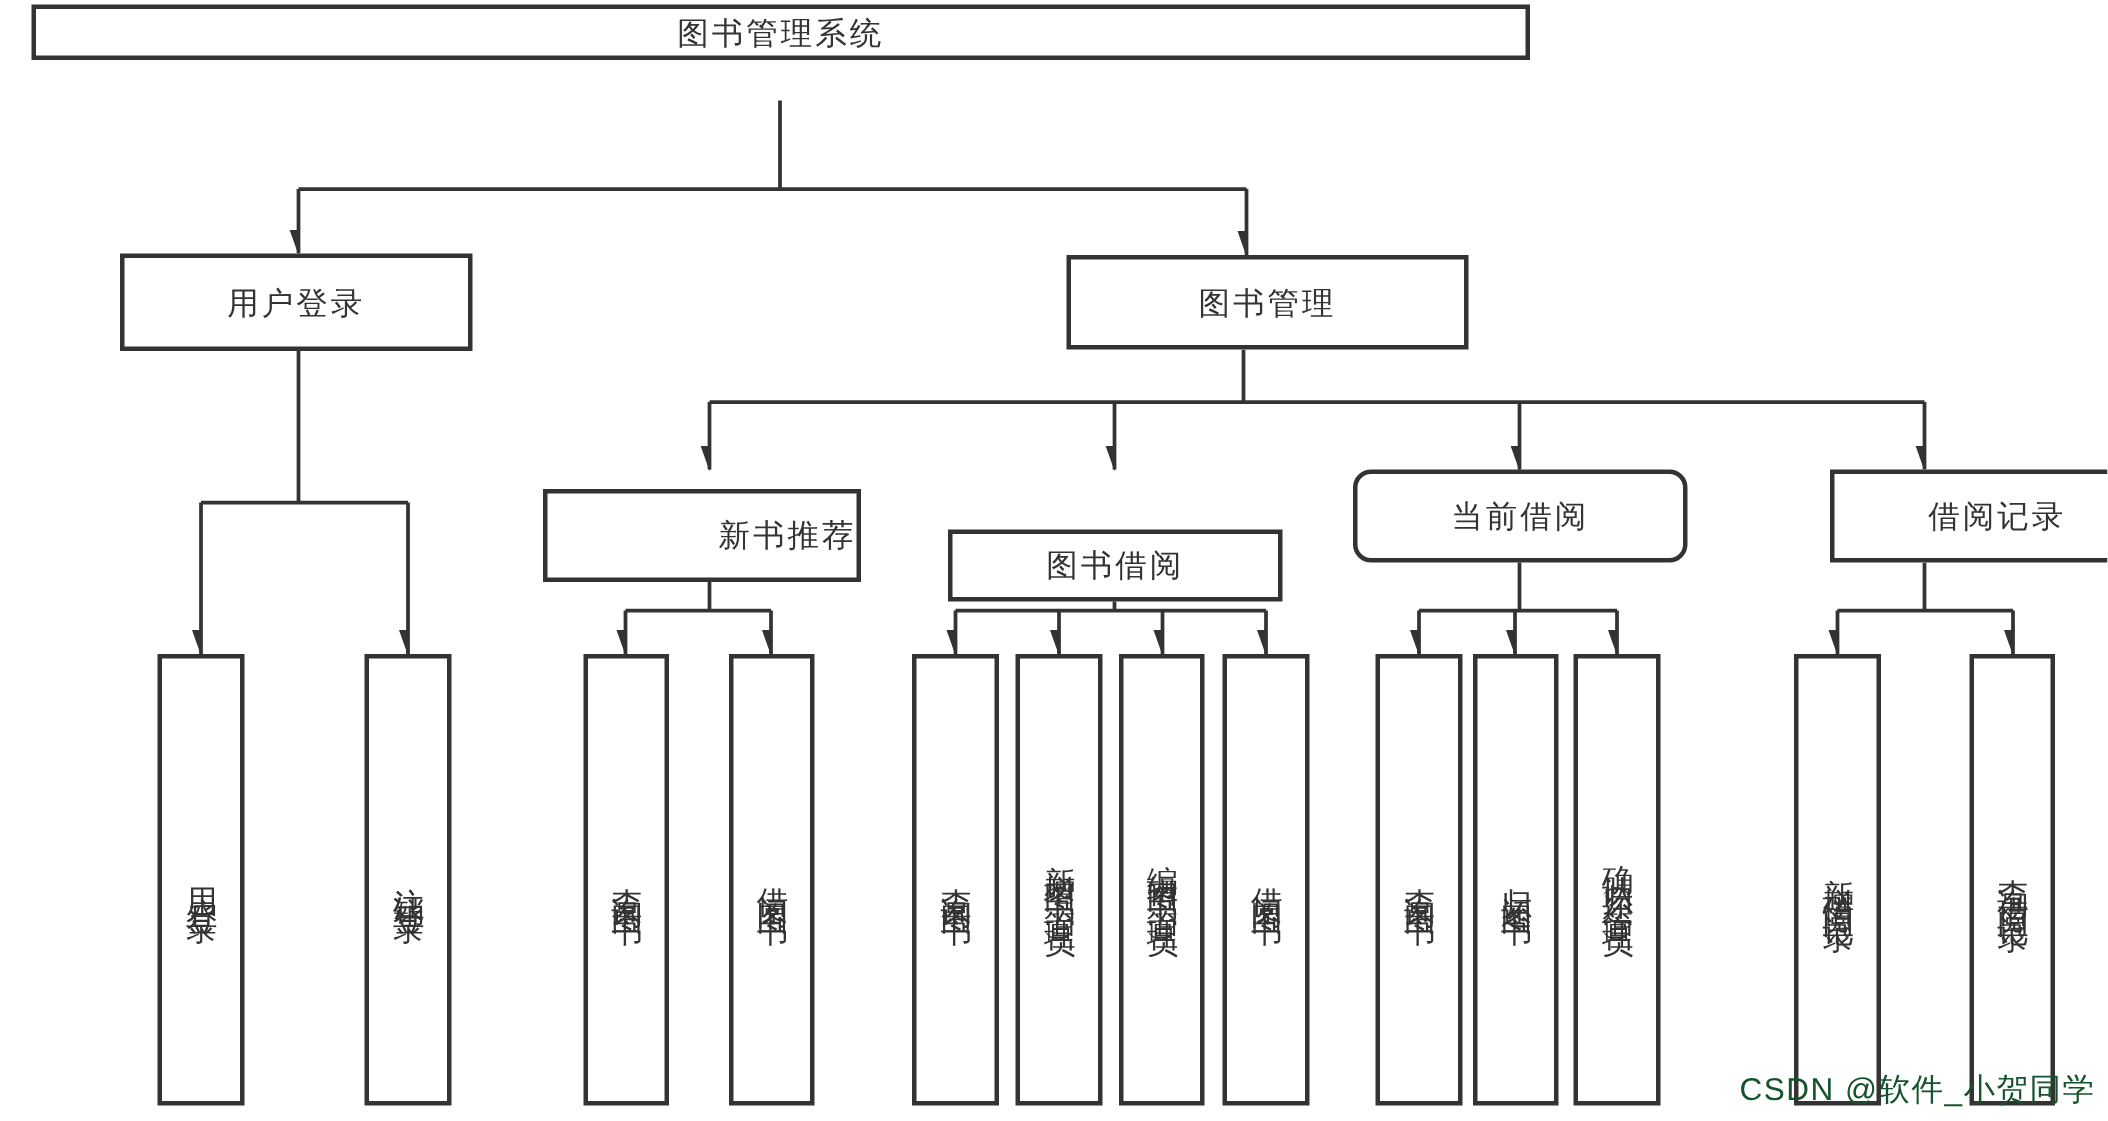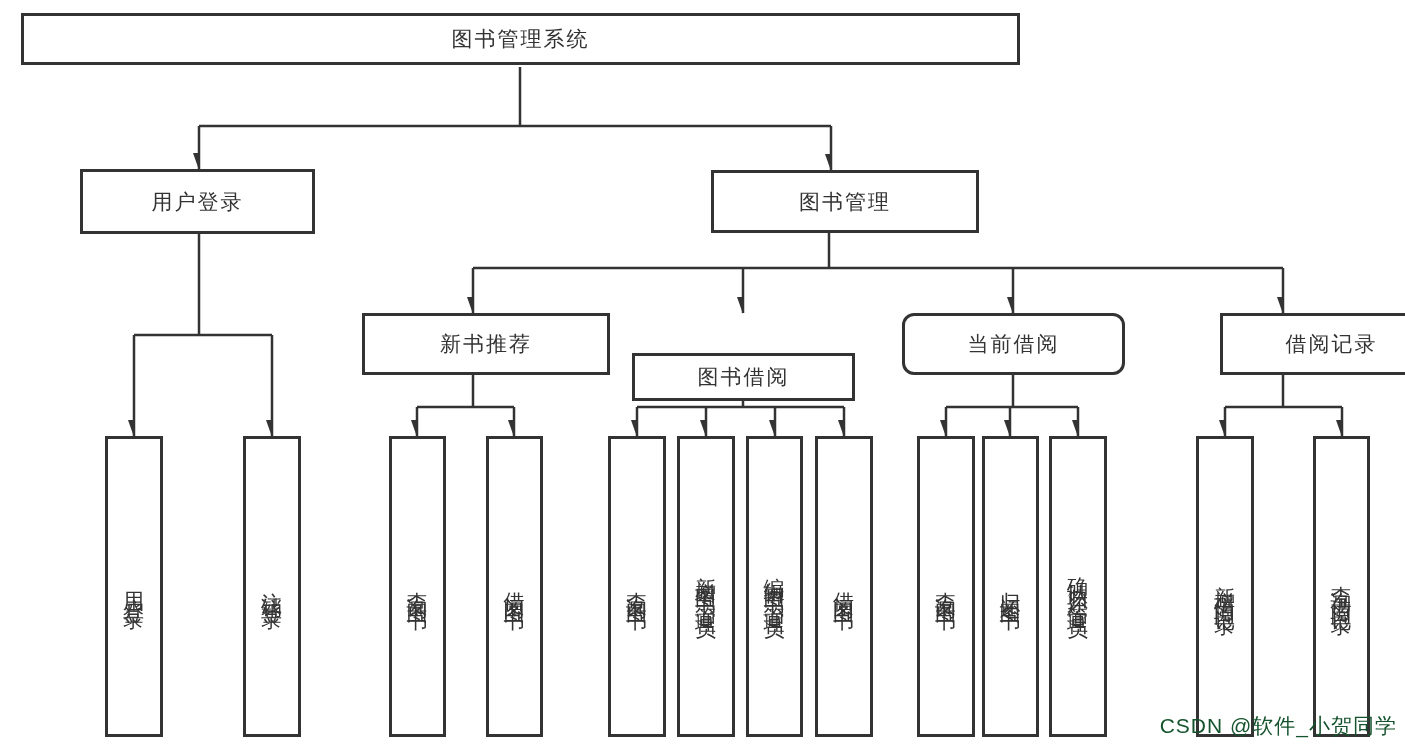--- a/index.html
+++ b/index.html
@@ -103,32 +103,32 @@
       <line x1="1010" y1="407" x2="1010" y2="436" marker-end="url(#arrow)"></line>
       <line x1="1078" y1="407" x2="1078" y2="436" marker-end="url(#arrow)"></line>
 
       <path d="M1283 375 V407"></path>
       <path d="M1225 407 H1342"></path>
       <line x1="1225" y1="407" x2="1225" y2="436" marker-end="url(#arrow)"></line>
       <line x1="1342" y1="407" x2="1342" y2="436" marker-end="url(#arrow)"></line>
     </g>
   </svg>
 
-  <div class="node" style="left:21px; top:13px; width:999px; height:52px;">
+  <div class="node" style="left:21px; top:3px; width:999px; height:37px;">
     <span class="h-label">图书管理系统</span>
   </div>
 
   <div class="node" style="left:80px; top:169px; width:235px; height:65px;">
     <span class="h-label">用户登录</span>
   </div>
   <div class="node" style="left:711px; top:170px; width:268px; height:63px;">
     <span class="h-label">图书管理</span>
   </div>
 
-  <div class="node" style="left:362px; top:313px; width:248px; height:62px;">
+  <div class="node" style="left:362px; top:326px; width:212px; height:62px;justify-content:flex-end;">
     <span class="h-label">新书推荐</span>
   </div>
   <div class="node" style="left:632px; top:313px; width:223px; height:48px;margin-top:40px;">
     <span class="h-label">图书借阅</span>
   </div>
   <div class="node" style="left:902px; top:313px; width:223px; height:62px;border-radius:12px;">
     <span class="h-label">当前借阅</span>
   </div>
   <div class="node" style="left:1220px; top:313px; width:223px; height:62px;">
     <span class="h-label">借阅记录</span>

